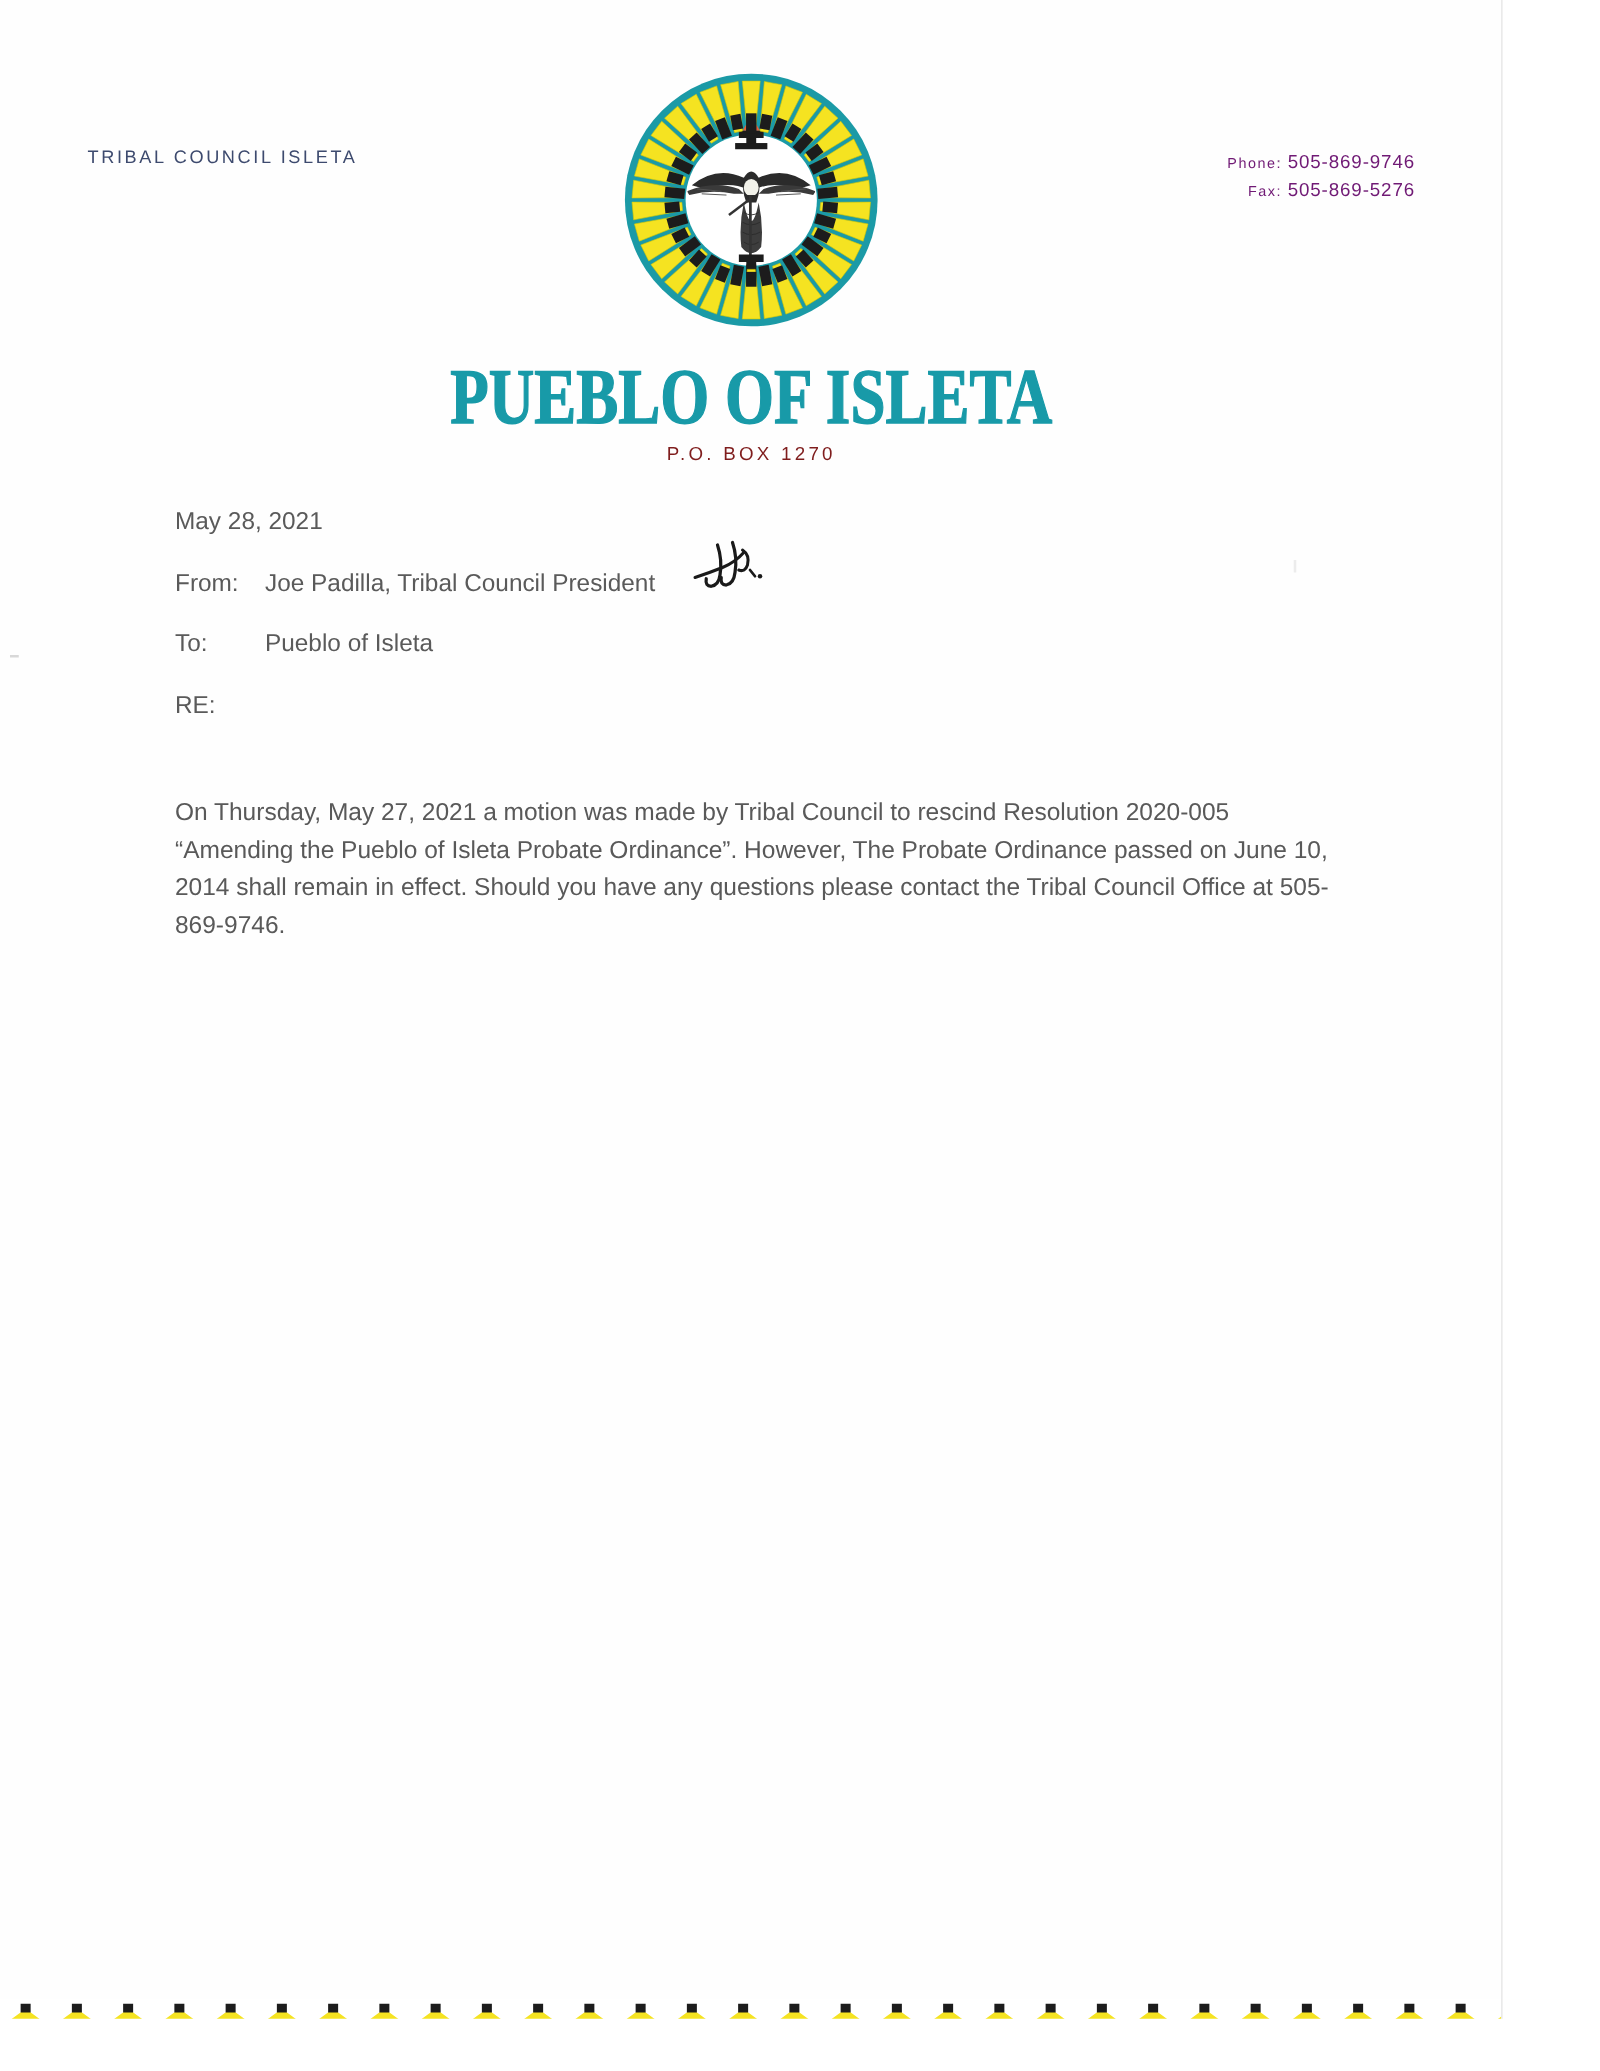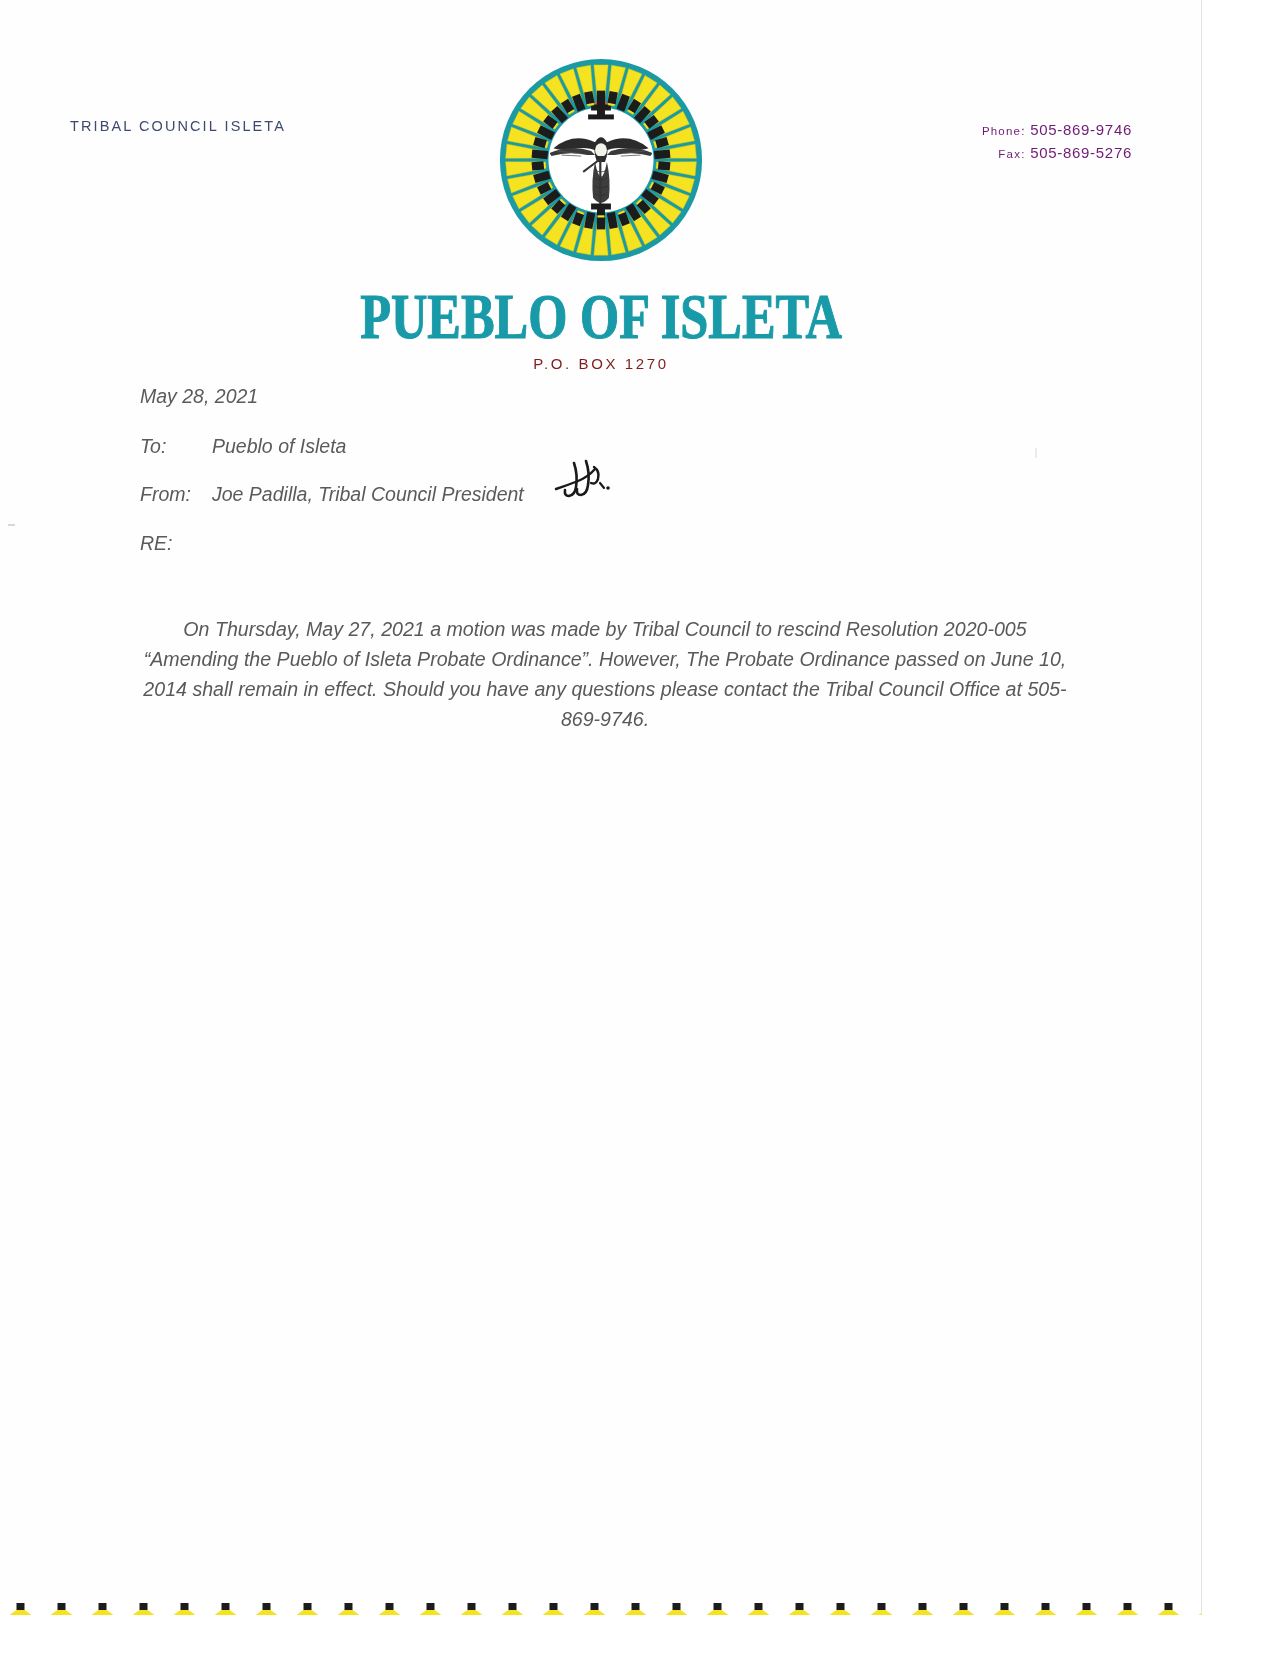--- a/index.html
+++ b/index.html
@@ -110,26 +110,25 @@
     color: #7f1d1d;
     font-size: 15px;
     letter-spacing: 2.6px;
     line-height: 20px;
   }
 
   
   .letter {
     position: absolute;
     left: 140px;
-    top: 387px;
+    top: 408px;
     width: 930px;
     color: #4a4a4a;
     font-size: 19.5px;
     line-height: 19.5px;
-    font-style: italic;
   }
   .date-line {
     margin: 0 0 30px 0;
     font-size: 19.5px;
     color: #5a5a5a;
   }
   .kv-row {
     display: flex;
     align-items: flex-start;
     margin-bottom: 29px;
@@ -153,21 +152,21 @@
     width: 80px;
     height: 48px;
     pointer-events: none;
   }
   .body-para {
     margin-top: 61px;
     color: #595959;
     font-size: 19.6px;
     line-height: 30px;
     width: 930px;
-    text-align: center;
+    text-align: left;
   }
 
   
   .footer-band {
     position: absolute;
     left: 0;
     bottom: 0px;
     width: 1202px;
     height: 58px;
     overflow: hidden;
@@ -326,39 +325,39 @@
     <div class="masthead-addr">
       <div>P.O. BOX 1270</div>
     </div>
   </div>
 
   <div class="letter">
 
     <div class="date-line">May 28, 2021</div>
 
     <div class="kv-row">
-      <div class="kv-key">To:</div>
-      <div class="kv-val">Pueblo of Isleta</div>
-    </div>
-
-    <div class="kv-row">
       <div class="kv-key">From:</div>
       <div class="kv-val">Joe Padilla, Tribal Council President</div>
       <div class="signature">
         <svg viewBox="0 0 80 48" width="80" height="48" aria-hidden="true">
           <g fill="none" stroke="#1a1a1a" stroke-linecap="round" stroke-linejoin="round">
             <path d="M8 32 Q20 28 30 24 Q40 20 47 12" stroke-width="2.4"></path>
             <path d="M26 6 Q30 18 28 30 Q27 38 21 39 Q16 39 17 33" stroke-width="2.6"></path>
             <path d="M38 4 Q42 16 40 28 Q39 37 33 38 Q28 38 29 32" stroke-width="2.6"></path>
             <path d="M46 10 Q52 14 50 22 Q48 28 43 26" stroke-width="2.4"></path>
             <path d="M52 26 L56 31" stroke-width="2.2"></path>
           </g>
           <circle cx="60" cy="31" r="1.8" fill="#1a1a1a"></circle>
         </svg>
       </div>
+    </div>
+
+    <div class="kv-row">
+      <div class="kv-key">To:</div>
+      <div class="kv-val">Pueblo of Isleta</div>
     </div>
 
     <div class="kv-row">
       <div class="kv-key">RE:</div>
     </div>
 
     <p class="body-para">On Thursday, May 27, 2021 a motion was made by Tribal Council to rescind Resolution 2020-005 “Amending the Pueblo of Isleta Probate Ordinance”. However, The Probate Ordinance passed on June 10, 2014 shall remain in effect. Should you have any questions please contact the Tribal Council Office at 505-869-9746.</p>
   </div>
 
   <div class="footer-band">

